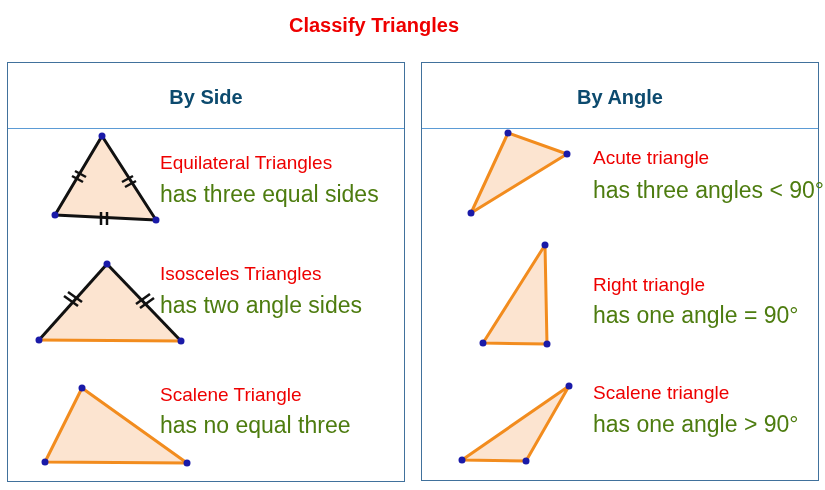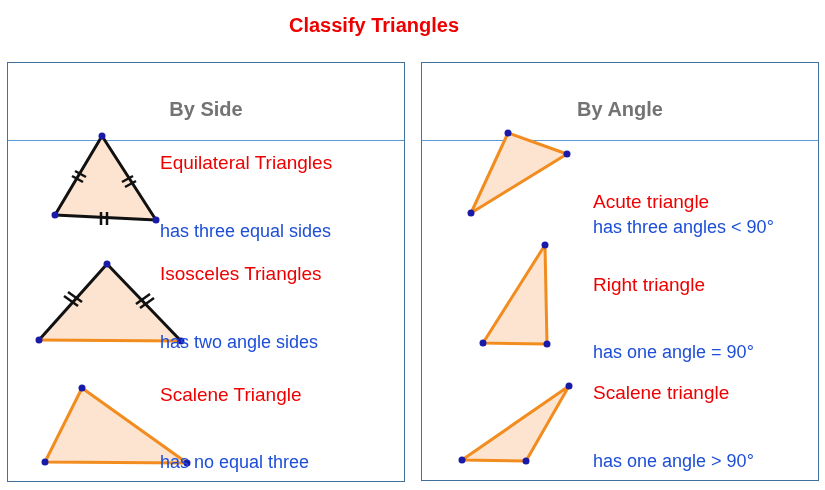--- a/index.html
+++ b/index.html
@@ -1,21 +1,21 @@
 <!DOCTYPE html>
 <html><head>
 <meta charset="utf-8">
 <style>
   html,body{margin:0;padding:0;background:#fff;}
   body{width:825px;height:490px;position:relative;overflow:hidden;font-family:"Liberation Sans",sans-serif;}
   .title{position:absolute;top:14px;left:0;width:748px;text-align:center;color:#ee0000;font-weight:bold;font-size:20px;}
   .box{position:absolute;border:1.5px solid #41719c;box-sizing:border-box;}
-  .box-head{position:absolute;left:0;right:0;top:16px;height:61px;border-bottom:1.5px solid #5b9bd5;display:flex;align-items:center;justify-content:center;color:#737373;font-weight:bold;font-size:20px;}
+  .box-head{position:absolute;left:0;right:0;top:4px;height:61px;border-bottom:1.5px solid #5b9bd5;display:flex;align-items:center;justify-content:center;color:#0c4a6e;font-weight:bold;font-size:20px;}
   .item-name{position:absolute;color:#ee0000;font-size:19px;white-space:nowrap;}
-  .item-desc{position:absolute;color:#1d4ed8;font-size:18px;white-space:nowrap;margin-top:40px;}
+  .item-desc{position:absolute;color:#4d7c0f;font-size:23px;white-space:nowrap;}
   svg.tri{position:absolute;left:0;top:0;overflow:visible;}
 </style>
 </head>
 <body>
 
 <div class="title">Classify Triangles</div>
 
 <div class="box" style="left:7px;top:62px;width:398px;height:420px;">
   <div class="box-head">By Side</div>
 </div>
@@ -84,20 +84,20 @@
 
 <div class="item-name" style="left:160px;top:152px;">Equilateral Triangles</div>
 <div class="item-desc" style="left:160px;top:181px;">has three equal sides</div>
 
 <div class="item-name" style="left:160px;top:263px;">Isosceles Triangles</div>
 <div class="item-desc" style="left:160px;top:292px;">has two angle sides</div>
 
 <div class="item-name" style="left:160px;top:384px;">Scalene Triangle</div>
 <div class="item-desc" style="left:160px;top:412px;">has no equal three</div>
 
-<div class="item-name" style="left:593px;top:147px;margin-top:44px;">Acute triangle</div>
+<div class="item-name" style="left:593px;top:147px;">Acute triangle</div>
 <div class="item-desc" style="left:593px;top:177px;">has three angles &lt; 90°</div>
 
 <div class="item-name" style="left:593px;top:274px;">Right triangle</div>
 <div class="item-desc" style="left:593px;top:302px;">has one angle = 90°</div>
 
 <div class="item-name" style="left:593px;top:382px;">Scalene triangle</div>
 <div class="item-desc" style="left:593px;top:411px;">has one angle &gt; 90°</div>
 
 </body></html>

